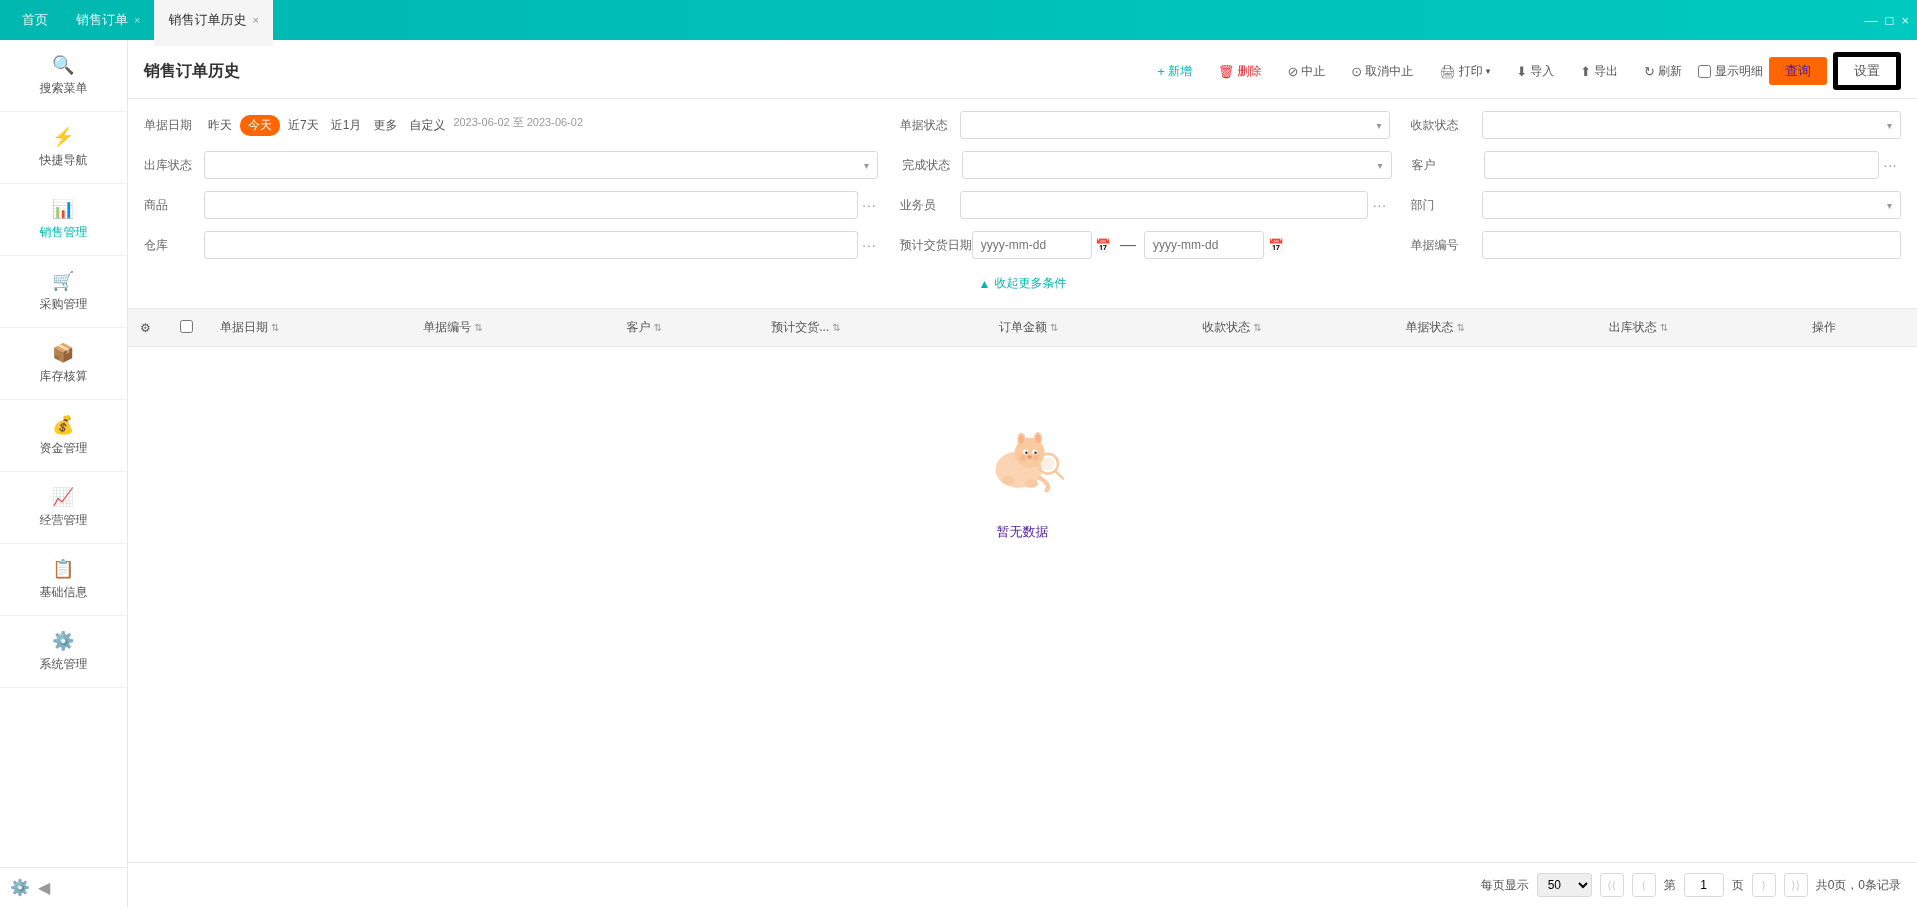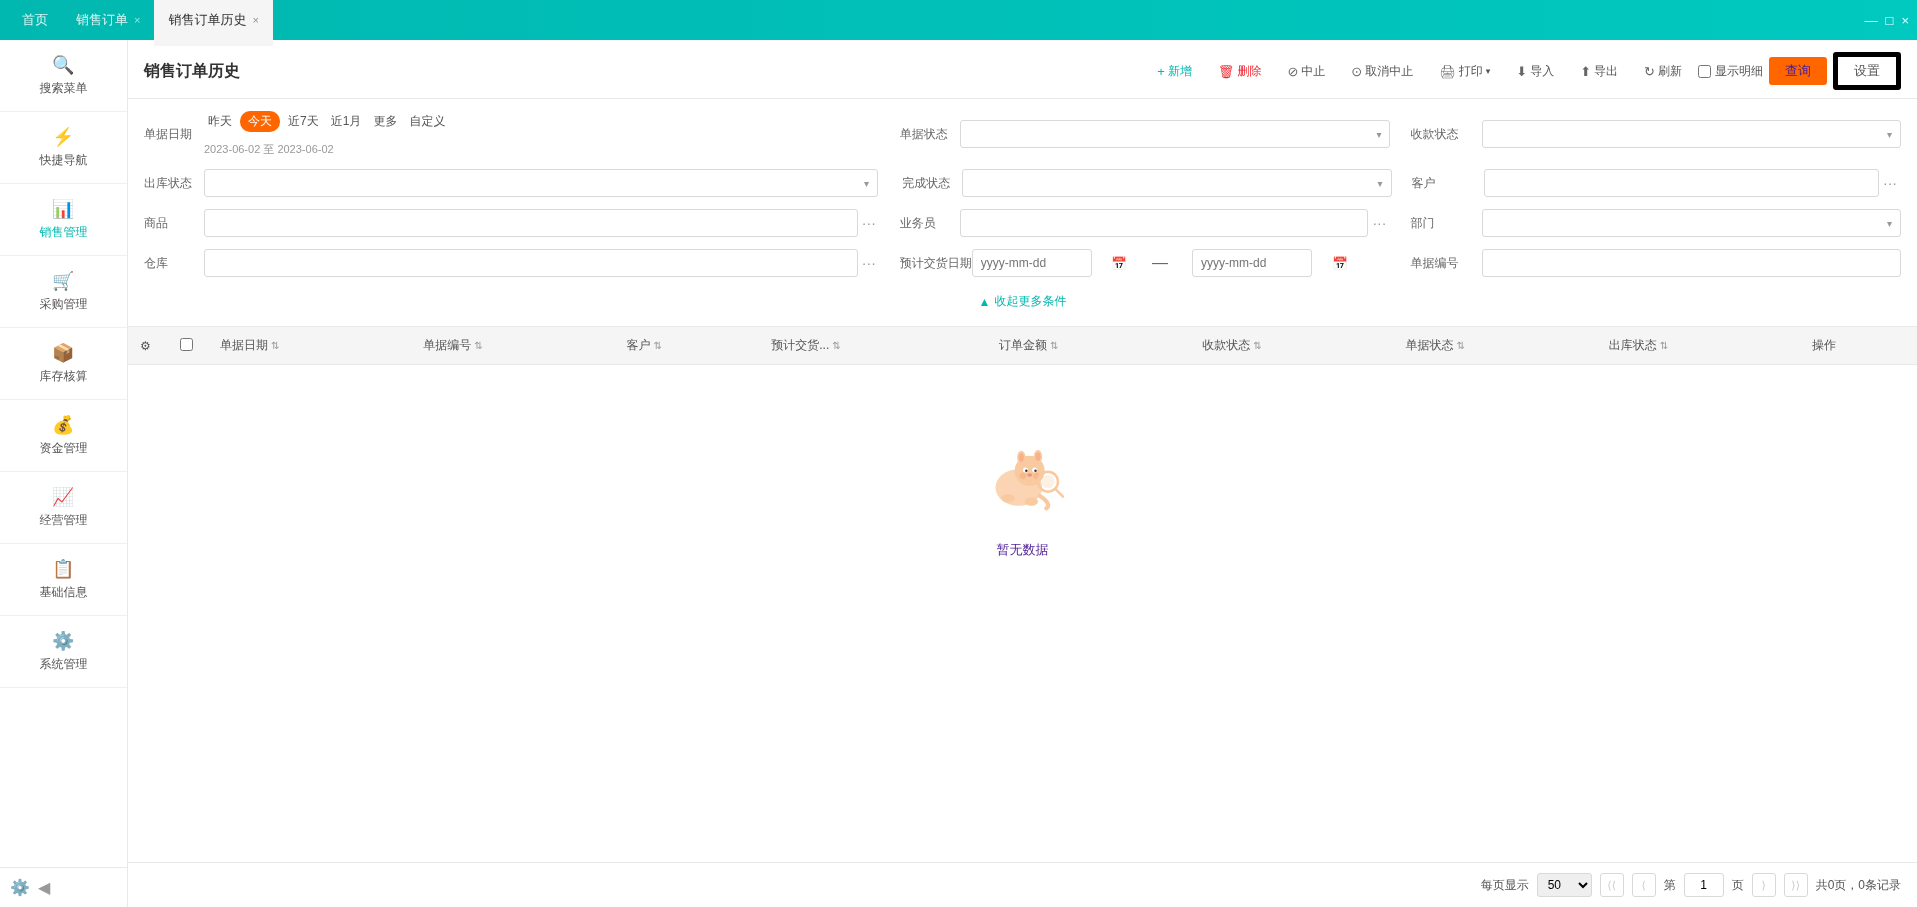--- a/index.html
+++ b/index.html
@@ -251,21 +251,21 @@
       cursor: pointer;
       padding: 4px;
       display: flex;
       align-items: center;
       justify-content: center;
       gap: 4px;
     }
     .date-input-group {
       display: flex;
       align-items: center;
-      gap: 20px;
+      gap: 4px;
       flex: 1;
     }
     .date-input {
       border: 1px solid #d9d9d9;
       border-radius: 3px;
       padding: 4px 8px;
       font-size: 12px;
       color: #ccc;
       outline: none;
       height: 28px;
@@ -491,21 +491,21 @@
           <span>设置</span>
         </button>
       </div>
     </div>
 
     <div class="filter-panel">
 
       <div class="filter-row">
         <div class="filter-item" style="flex:1.5; min-width:360px;">
           <span class="filter-label">单据日期</span>
-          <div style="display:flex;flex-direction:column;gap:10px;">
+          <div style="display:flex;flex-direction:row;gap:4px;">
             <div class="date-shortcuts">
               <span class="date-shortcut">昨天</span>
               <span class="date-shortcut active">今天</span>
               <span class="date-shortcut">近7天</span>
               <span class="date-shortcut">近1月</span>
               <span class="date-shortcut">更多</span>
               <span class="date-shortcut">自定义</span>
             </div>
             <div class="date-range">2023-06-02 至 2023-06-02</div>
           </div>

